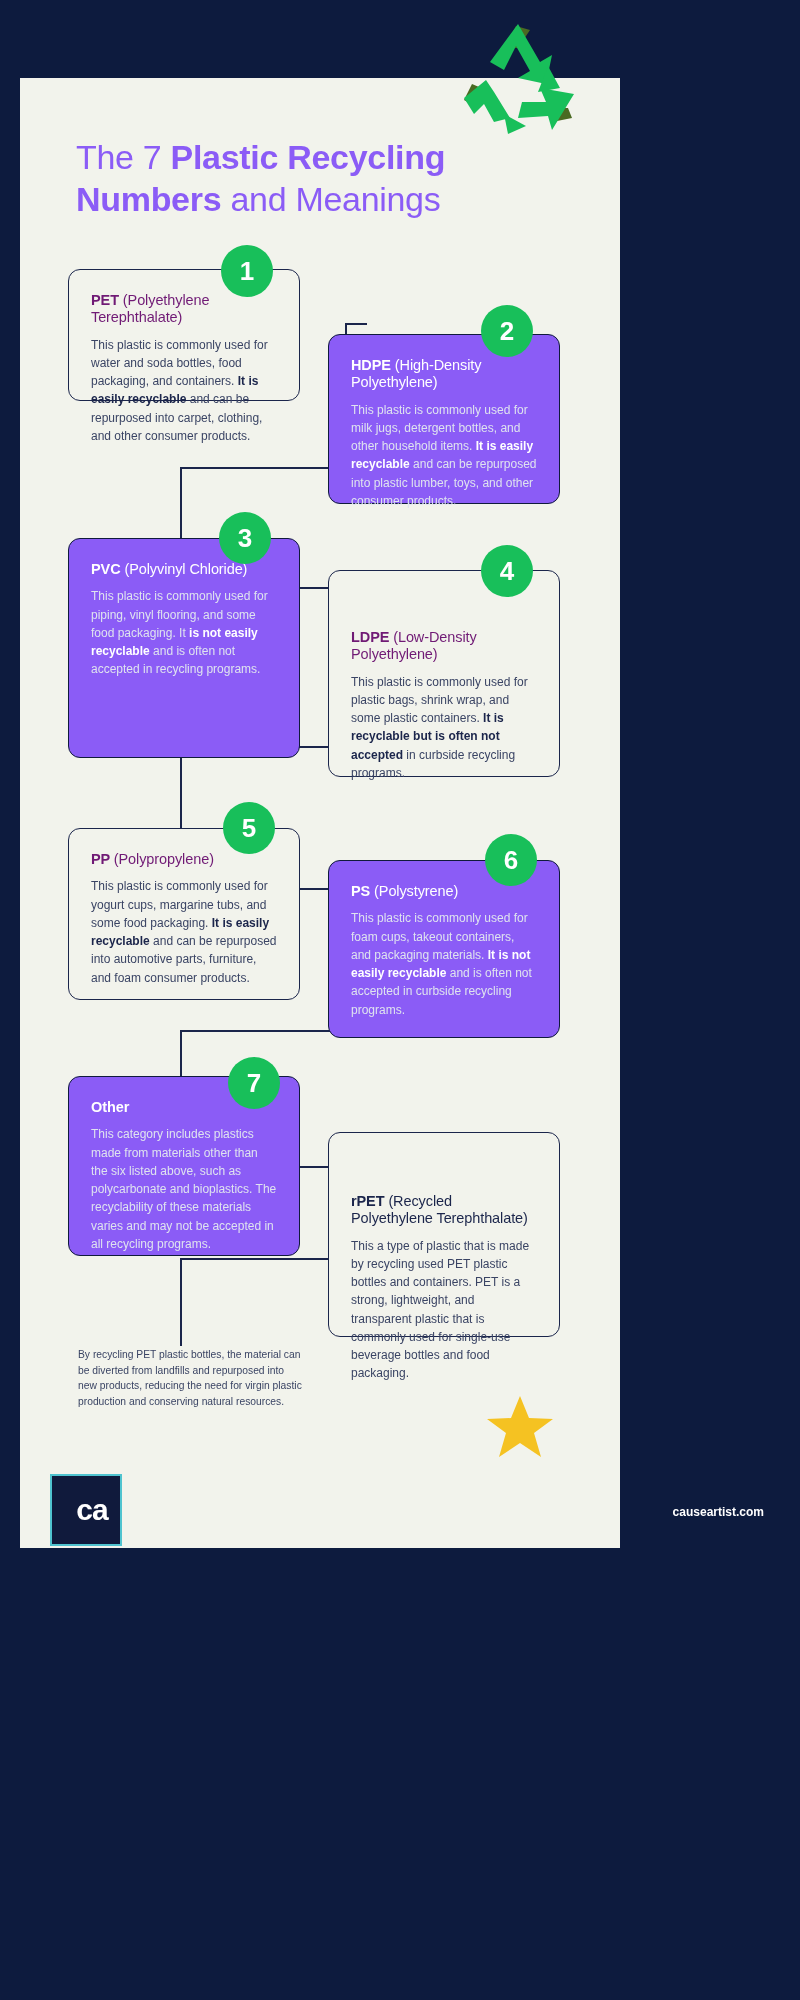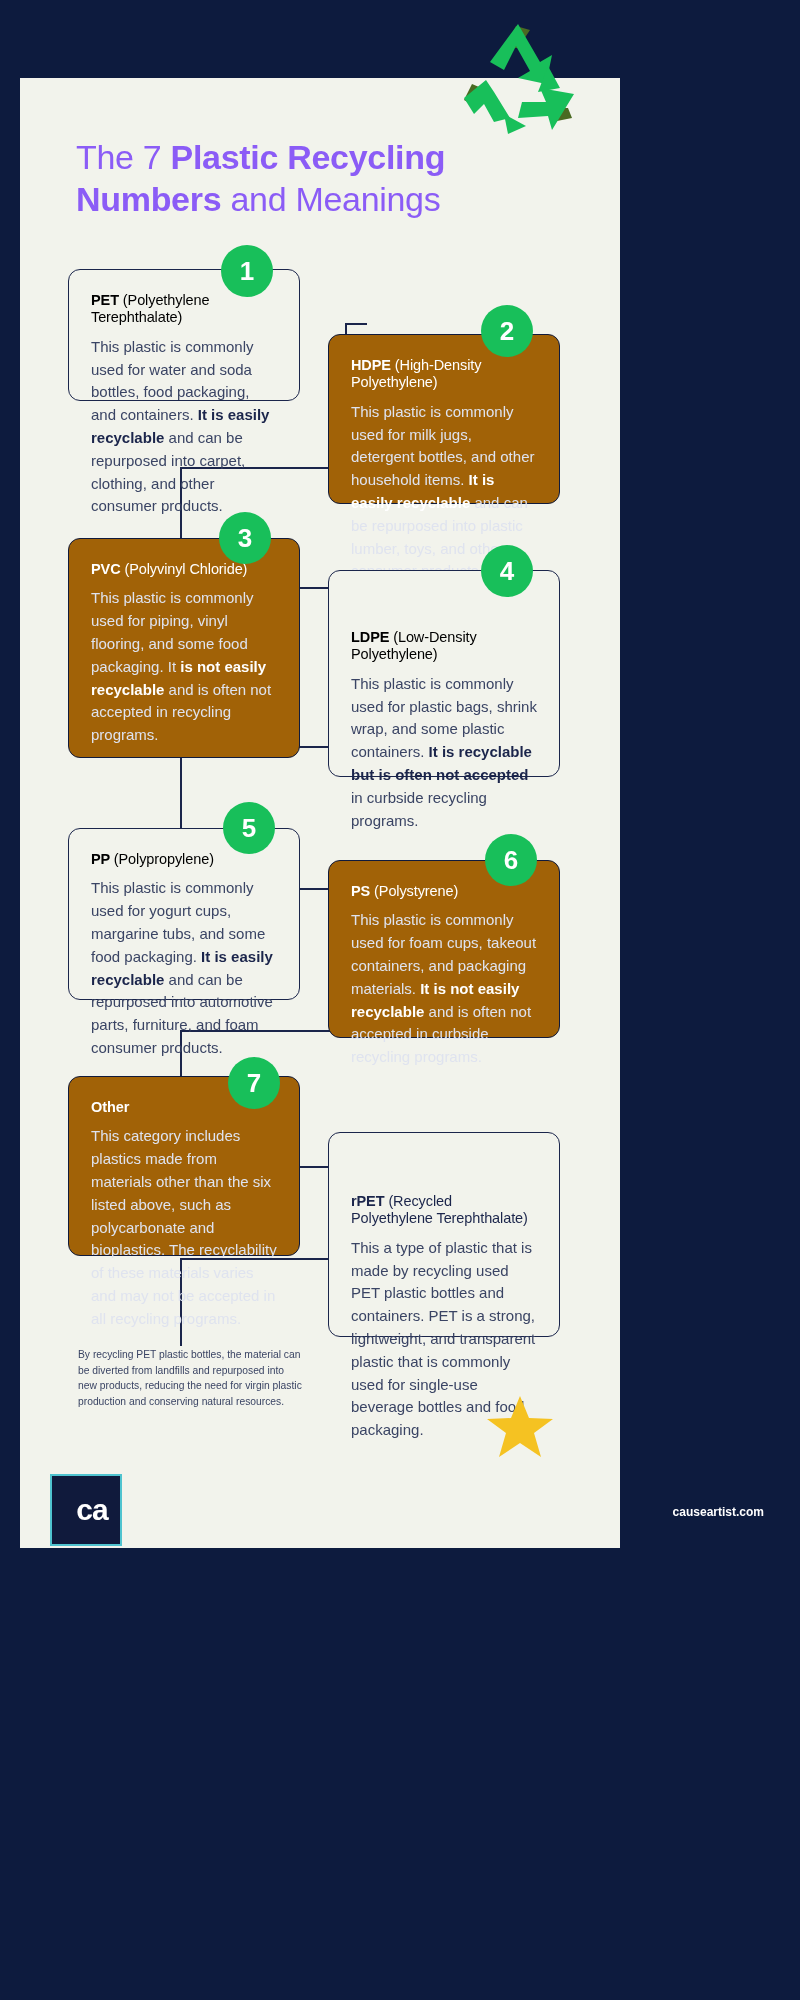--- a/index.html
+++ b/index.html
@@ -62,38 +62,38 @@
     position: absolute;
     border-radius: 12px;
     z-index: 3;
     padding: 22px 22px 20px 22px;
   }
   .card.light {
     background: #f2f3ec;
     border: 1.6px solid #1b254b;
   }
   .card.dark {
-    background: #a16207;
+    background: #8b5cf6;
     border: 1.6px solid #101a3c;
   }
 
   .card h3 {
     font-size: 14.5px;
     line-height: 1.2;
     font-weight: 700;
     letter-spacing: -0.1px;
     margin-bottom: 9px;
   }
-  .card.light h3 { color: #000000; }
+  .card.light h3 { color: #701a75; }
   .card.dark  h3 { color: #ffffff; }
   .card h3 .paren { font-weight: 400; }
   .card.navy-title h3 { color: #1b254b; }
 
   .card p {
-    font-size: 15px;
+    font-size: 12px;
     line-height: 1.52;
   }
   .card.light p { color: #3a4464; }
   .card.dark  p { color: #dfe3ef; }
   .card p b { font-weight: 700; }
   .card.light p b { color: #1b254b; }
   .card.dark  p b { color: #ffffff; }
 
   
   .badge {

